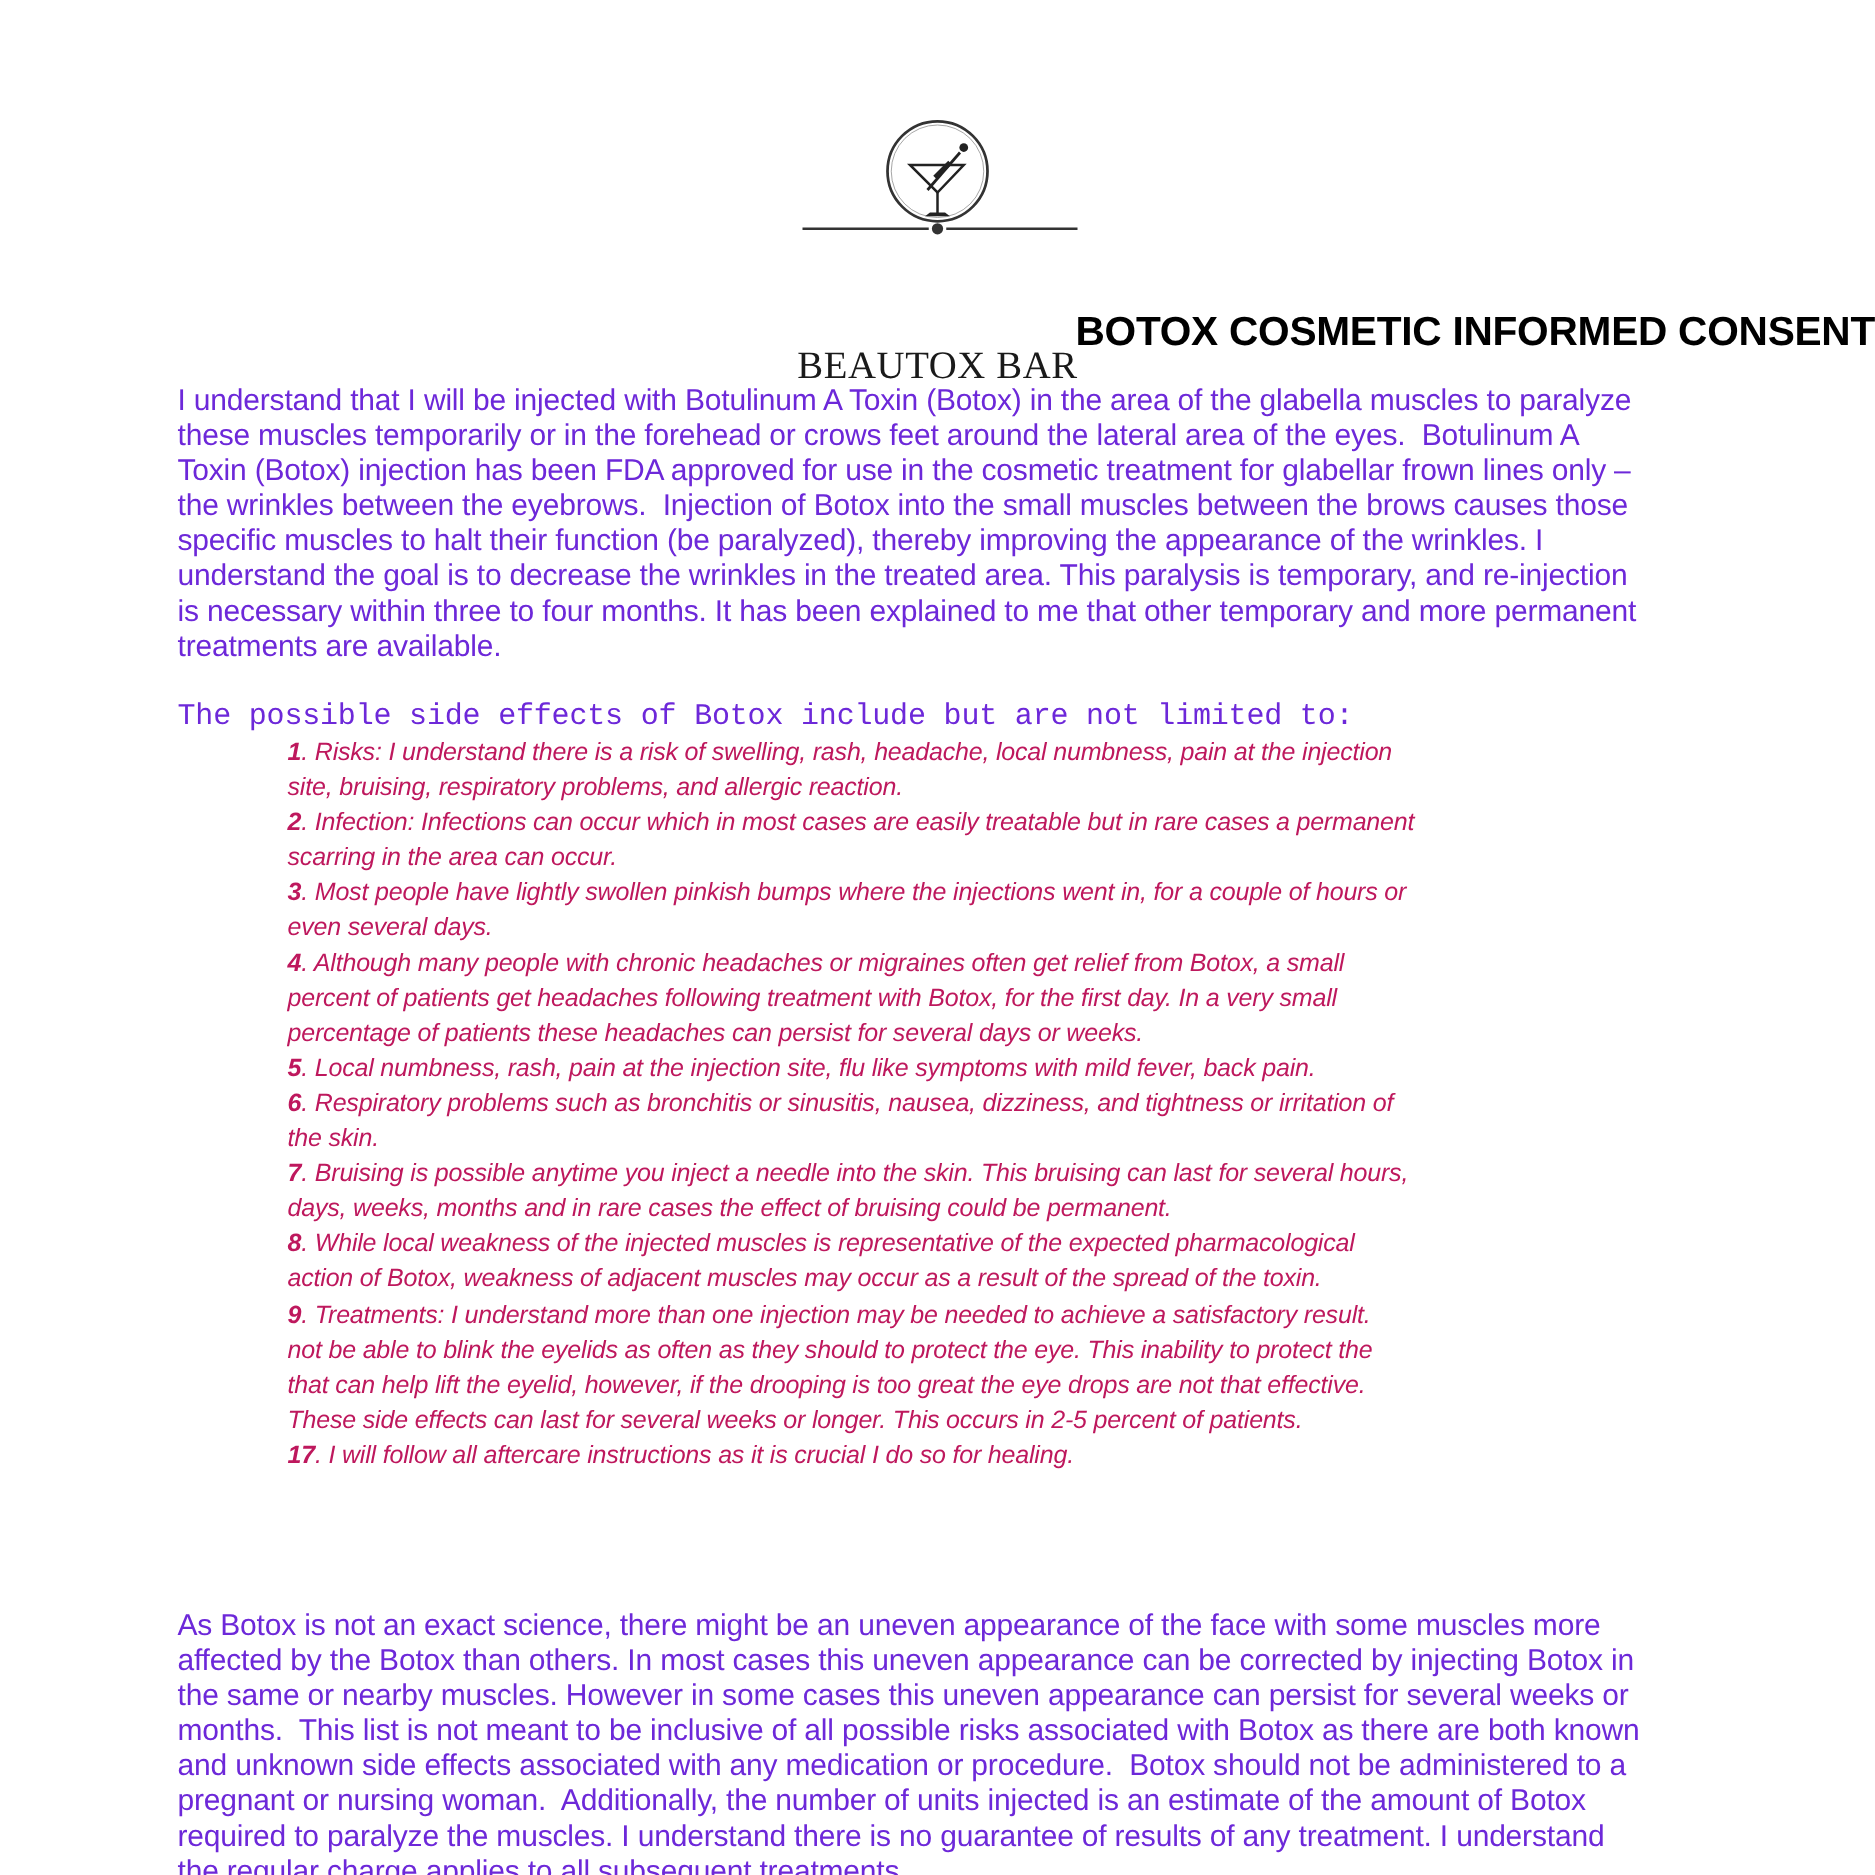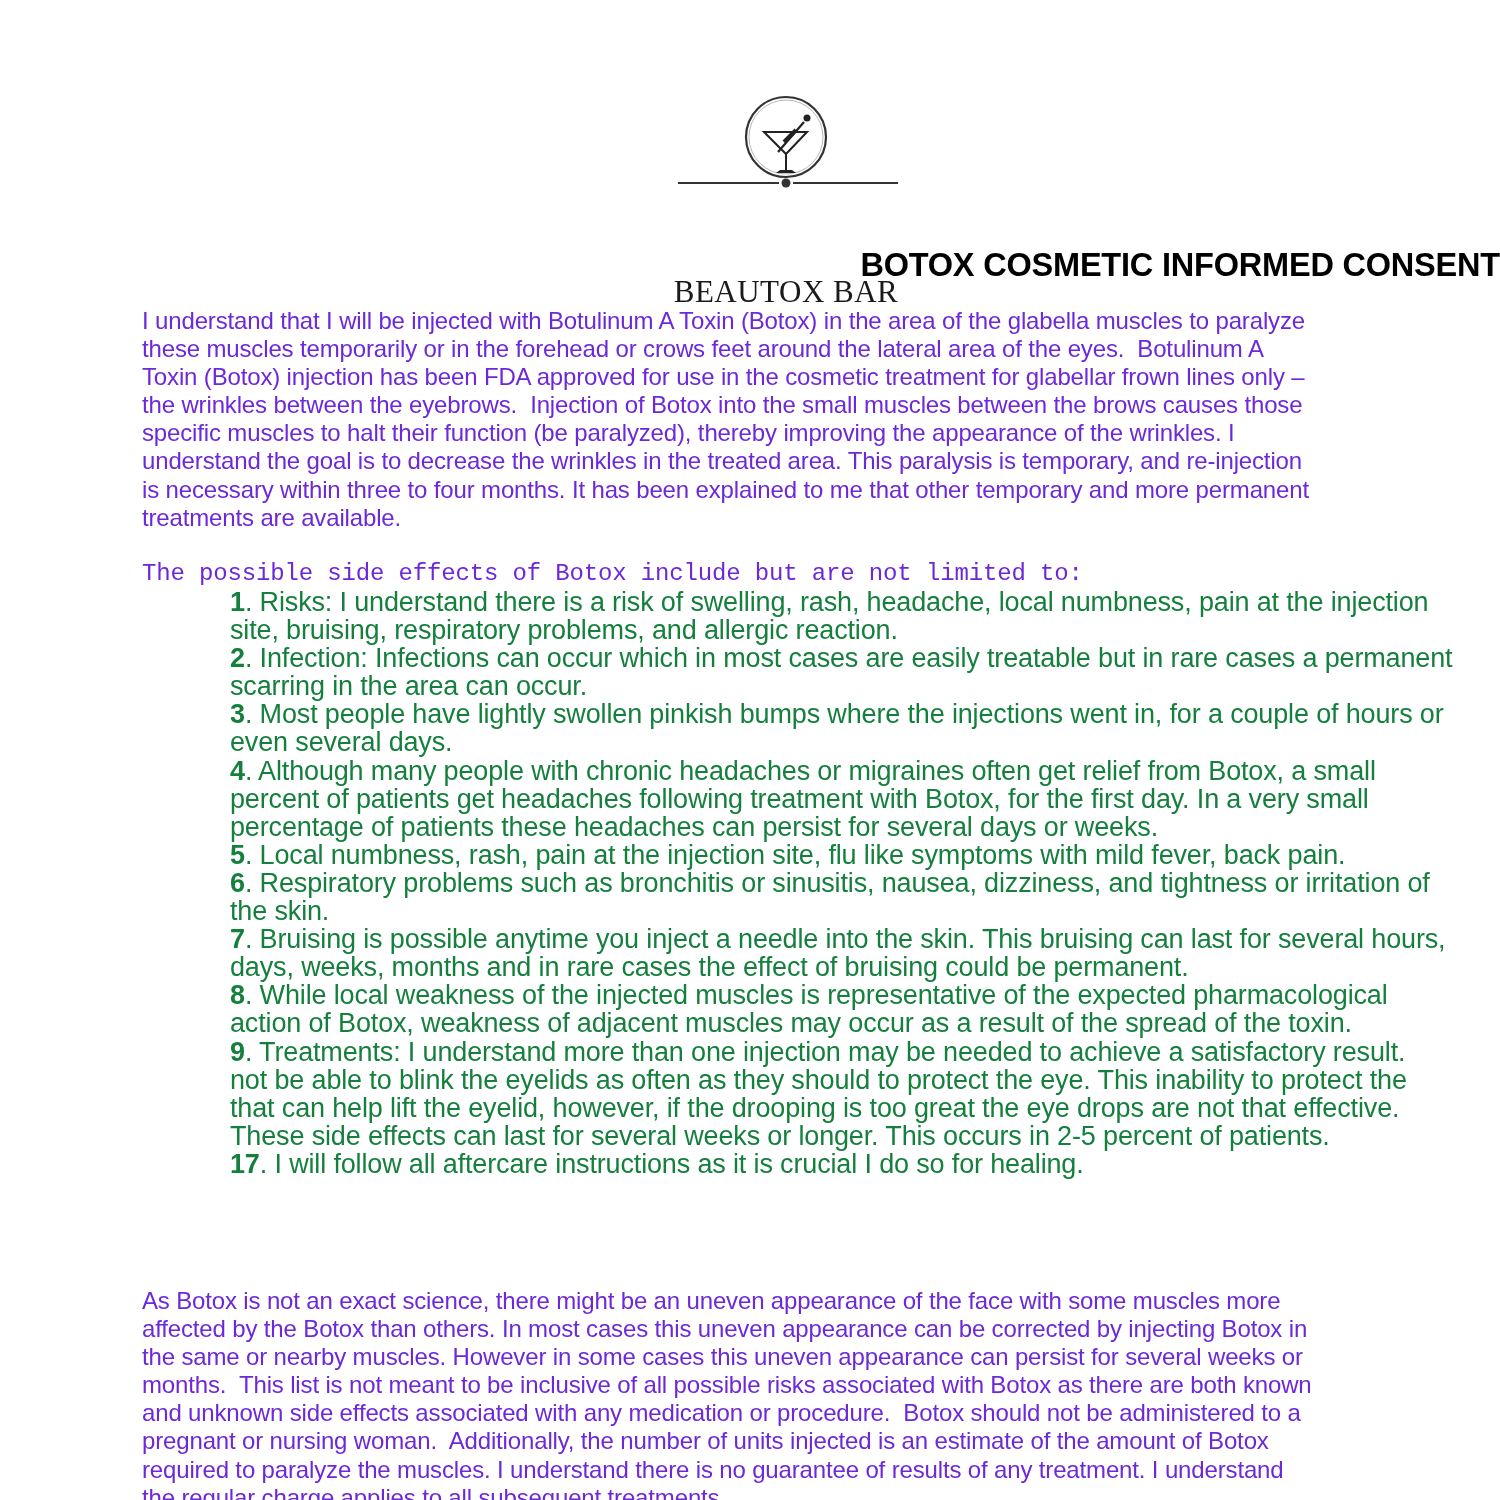--- a/index.html
+++ b/index.html
@@ -1,29 +1,29 @@
 <!DOCTYPE html>
 <html><head>
 <meta charset="utf-8">
 <style>
   html, body { margin: 0; padding: 0; background: #ffffff; }
   body { width: 1500px; height: 1500px; overflow: hidden; position: relative;
          font-family: "Liberation Sans", sans-serif; color: #111; }
-  .logo { position: absolute; left: 630px; top: 92px; width: 240px; height: 126px; margin-left: 36px; }
+  .logo { position: absolute; left: 630px; top: 92px; width: 240px; height: 126px; }
   .logo svg { position: absolute; left: 0; top: 0; }
   .brand { position: absolute; left: 0; top: 184px; width: 240px; text-align: center;
            font-family: "Liberation Serif", serif; font-size: 31px; letter-spacing: 0.5px;
            color: #1a1a1a; line-height: 32px; }
   .title { position: absolute; top: 245px; left: 0; width: 1500px; text-align: right;
            font-weight: bold; font-size: 32.5px; line-height: 40px; color: #000; letter-spacing: -0.2px; }
   .para { position: absolute; left: 142px; width: 1240px; font-size: 24px;
           line-height: 28.1px; color: #6d28d9; letter-spacing: -0.15px; }
   .para .ln { display: block; white-space: pre; }
-  .list { position: absolute; left: 230px; width: 1150px; font-size: 27px;
-          line-height: 28.1px; color: #15803d; letter-spacing: -0.15px; }
+  .list { position: absolute; left: 230px; width: 1150px; font-size: 20px;
+          line-height: 28.1px; color: #be185d; letter-spacing: -0.15px; font-style: italic; }
   .list .ln { display: block; white-space: pre; }
   .num { font-weight: bold; }
 </style>
 </head>
 <body>
 
 <div class="logo">
   <svg width="240" height="126" viewBox="0 0 240 126">
     <circle cx="120" cy="45" r="40" fill="none" stroke="#333" stroke-width="2.2"></circle>
     <circle cx="120" cy="45" r="37" fill="none" stroke="#888" stroke-width="0.6"></circle>

